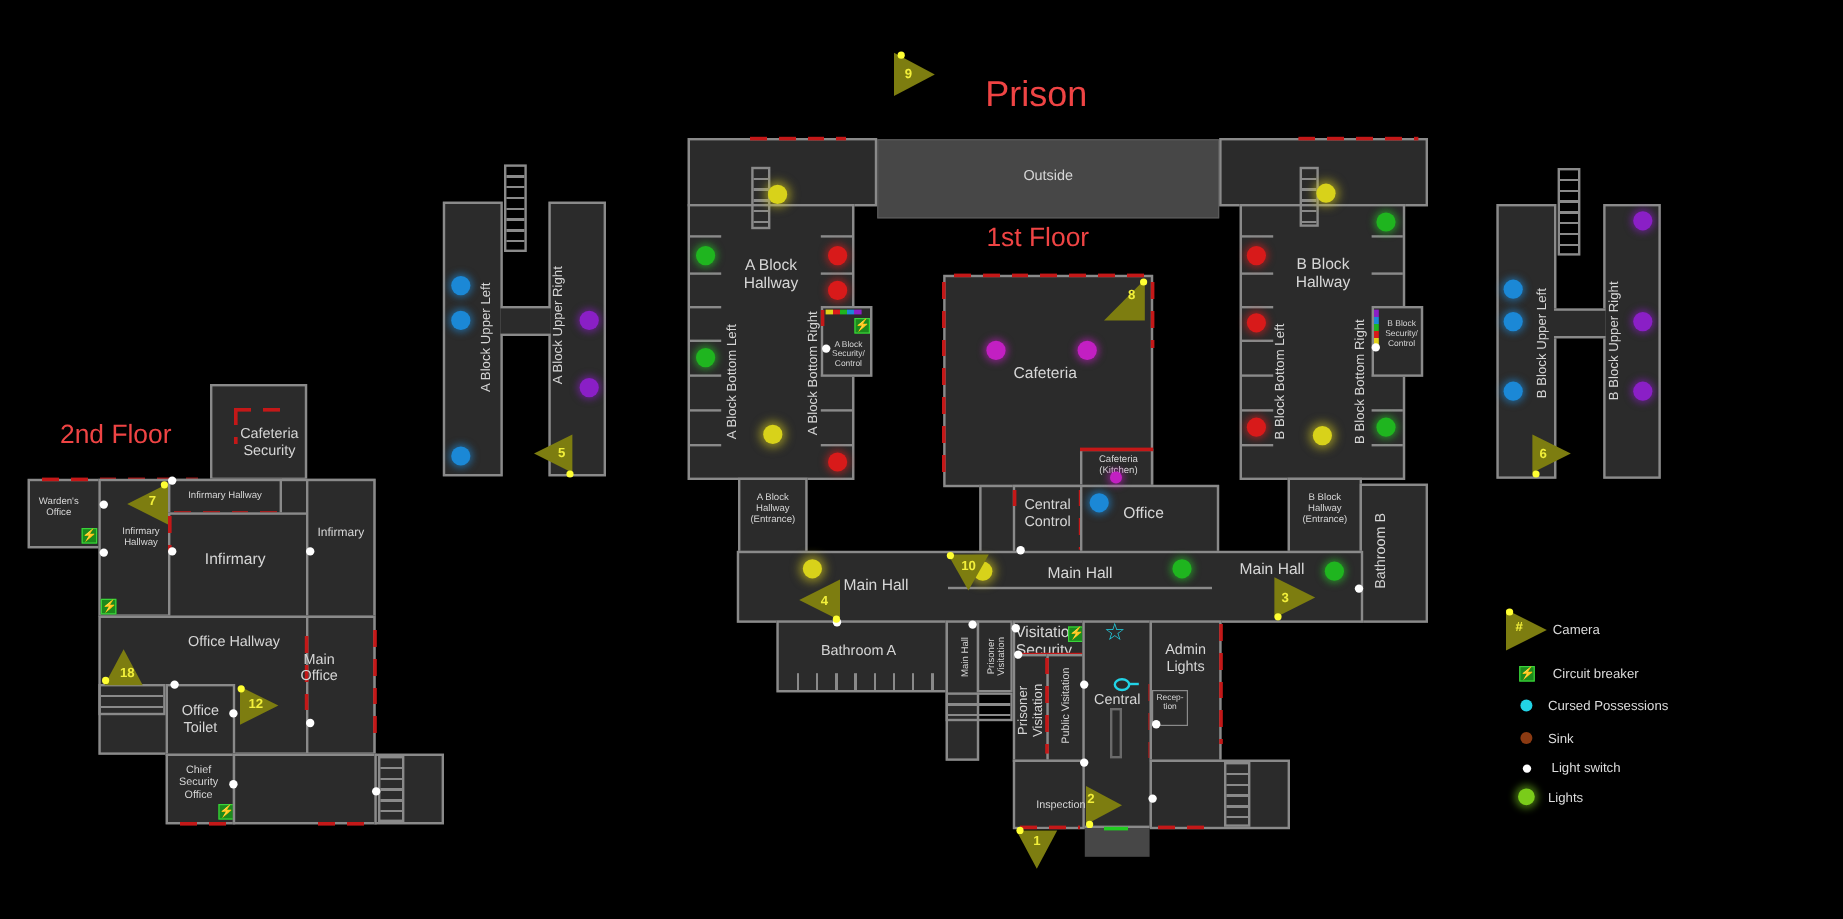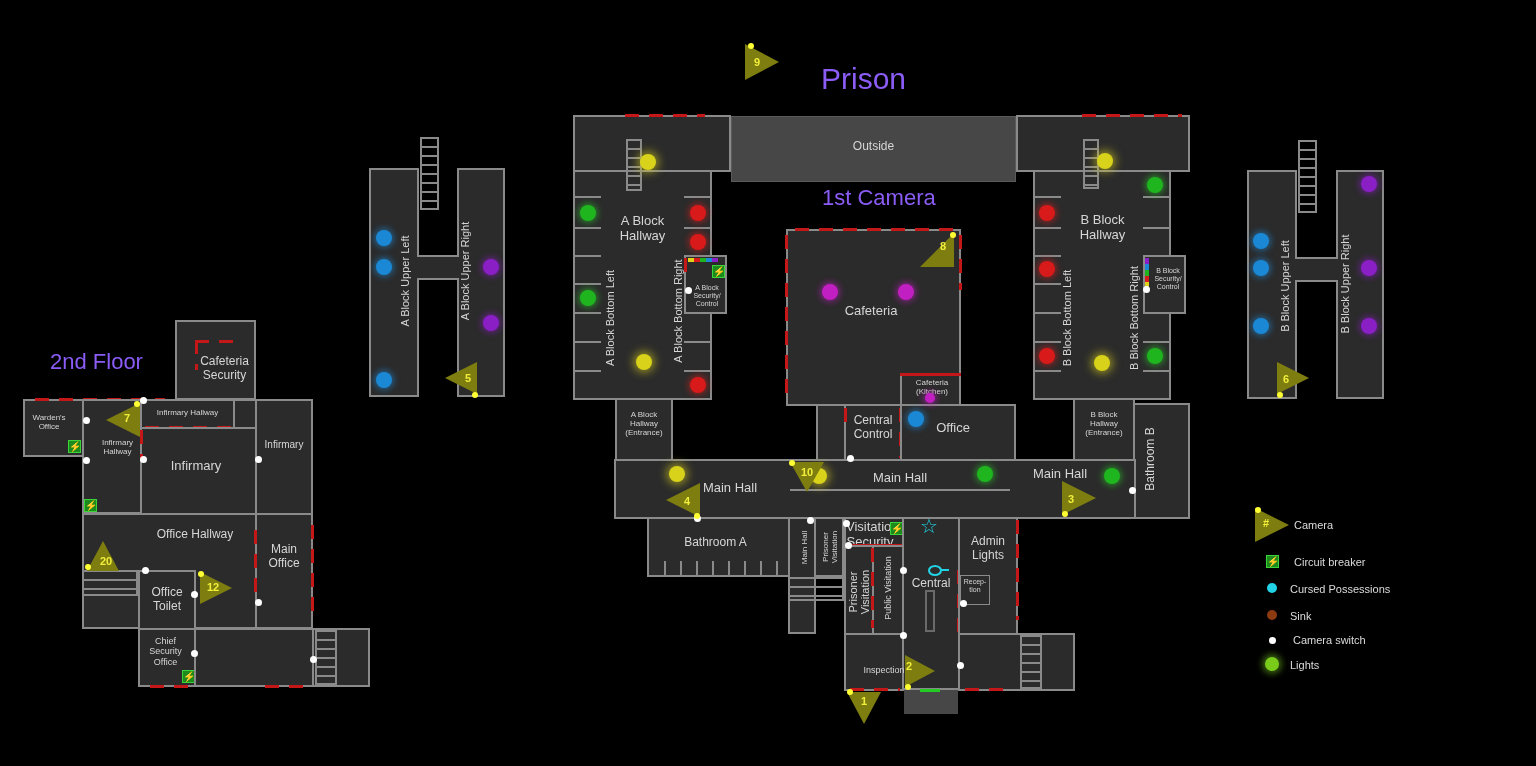--- a/index.html
+++ b/index.html
@@ -2,21 +2,21 @@
 <html><head>
 <meta charset="utf-8">
 <style>
   html,body{margin:0;padding:0;background:#000;}
   body{width:1536px;height:766px;position:relative;overflow:hidden;font-family:"Liberation Sans",sans-serif;color:#d8d8d8;}
   .abs{position:absolute;}
   .room{position:absolute;background:#2b2b2b;border:2px solid #8a8a8a;box-sizing:border-box;}
   .outside{position:absolute;background:#474747;border:1px solid #5a5a5a;box-sizing:border-box;}
   .lbl{position:absolute;color:#d6d6d6;text-align:center;line-height:1.15;white-space:nowrap;}
   .vlbl{position:absolute;color:#d6d6d6;white-space:nowrap;transform:rotate(-90deg);transform-origin:center center;}
-  .title{position:absolute;color:#8b5cf6;}
+  .title{position:absolute;color:#ef4444;}
   .cell{position:absolute;border-top:2px solid #8a8a8a;box-sizing:border-box;}
   .light{position:absolute;border-radius:50%;width:16px;height:16px;margin:-8px 0 0 -8px;}
   .l-green{background:#1fb51f;box-shadow:0 0 6px 2px rgba(40,200,40,.55);}
   .l-red{background:#d81a1a;box-shadow:0 0 6px 2px rgba(220,30,30,.55);}
   .l-yellow{background:#d8d21a;box-shadow:0 0 8px 3px rgba(220,210,30,.55);}
   .l-blue{background:#1b88d6;box-shadow:0 0 6px 2px rgba(30,140,220,.55);}
   .l-purple{background:#8a1fc6;box-shadow:0 0 6px 2px rgba(140,30,200,.55);}
   .l-magenta{background:#c21fc2;box-shadow:0 0 6px 2px rgba(200,30,200,.55);}
   .switch{position:absolute;width:7px;height:7px;border-radius:50%;background:#fff;margin:-3px 0 0 -3px;}
   .breaker{position:absolute;width:13px;height:13px;background:#1c8a1c;border:1px solid #3ad33a;box-sizing:border-box;color:#b6ffb6;font-size:10px;line-height:11px;text-align:center;}
@@ -25,21 +25,21 @@
   .cam-dot{position:absolute;width:6px;height:6px;border-radius:50%;background:#ffff33;}
   .redwall{position:absolute;background:repeating-linear-gradient(90deg,#c41818 0 14px,transparent 14px 24px);height:3px;}
   .redwall-v{position:absolute;background:repeating-linear-gradient(180deg,#c41818 0 14px,transparent 14px 24px);width:3px;}
   .stairs{position:absolute;border:2px solid #8a8a8a;box-sizing:border-box;background:repeating-linear-gradient(180deg,transparent 0 7px,#8a8a8a 7px 9px);}
   .legend-item{position:absolute;font-size:11px;color:#dcdcdc;}
 </style>
 </head>
 <body>
 
 <div class="title" style="left:821px;top:62px;font-size:30px;">Prison</div>
-<div class="title" style="left:822px;top:185px;font-size:22px;">1st Camera</div>
+<div class="title" style="left:822px;top:185px;font-size:22px;">1st Floor</div>
 <div class="title" style="left:50px;top:349px;font-size:22px;text-align:right;">2nd Floor</div>
 
 <div class="outside" style="left:731px;top:116px;width:285px;height:66px;"></div>
 <div class="lbl" style="left:731px;top:140px;width:285px;font-size:12px;">Outside</div>
 
 <div class="room" style="left:573px;top:115px;width:158px;height:57px;"></div>
 <div class="redwall" style="left:625px;top:114px;width:80px;"></div>
 <div class="room" style="left:573px;top:170px;width:139px;height:230px;"></div>
 <div class="cell" style="left:575px;top:196px;width:26px;"></div>
 <div class="cell" style="left:575px;top:227px;width:26px;"></div>
@@ -206,21 +206,21 @@
 <div class="redwall-v" style="left:140px;top:430px;height:30px;"></div>
 <div class="lbl" style="left:140px;top:459px;width:112px;font-size:13px;">Infirmary</div>
 <div class="room" style="left:255px;top:399px;width:58px;height:116px;"></div>
 <div class="lbl" style="left:255px;top:439px;width:58px;font-size:10px;">Infirmary</div>
 
 <div class="room" style="left:82px;top:513px;width:231px;height:116px;"></div>
 <div class="lbl" style="left:135px;top:528px;width:120px;font-size:12px;">Office Hallway</div>
 <div class="room" style="left:255px;top:513px;width:58px;height:116px;"></div>
 <div class="redwall-v" style="left:254px;top:530px;height:70px;"></div>
 <div class="redwall-v" style="left:311px;top:525px;height:90px;"></div>
-<div class="lbl" style="left:255px;top:543px;width:58px;font-size:12px;white-space:pre;">Main
+<div class="lbl" style="left:237px;top:543px;width:58px;font-size:12px;white-space:pre;">Main
 Office</div>
 <div class="stairs" style="left:82px;top:570px;width:56px;height:26px;"></div>
 <div class="room" style="left:138px;top:570px;width:58px;height:60px;"></div>
 <div class="lbl" style="left:138px;top:586px;width:58px;font-size:12px;white-space:pre;">Office
 Toilet</div>
 <div class="room" style="left:138px;top:628px;width:58px;height:59px;"></div>
 <div class="lbl" style="left:138px;top:636px;width:55px;font-size:9px;white-space:pre;">Chief
 Security
 Office</div>
 <div class="breaker" style="left:182px;top:670px;">⚡</div>
@@ -330,21 +330,21 @@
 <div class="cam" style="left:847px;top:692px;border-left:17px solid transparent;border-right:17px solid transparent;border-top:32px solid #7d7d10;"></div>
 <div class="cam-dot" style="left:847px;top:689px;"></div>
 <div class="cam-num" style="left:861px;top:695px;">1</div>
 
 <div class="cam" style="left:106px;top:403px;border-top:17px solid transparent;border-bottom:17px solid transparent;border-right:34px solid #7d7d10;"></div>
 <div class="cam-dot" style="left:134px;top:401px;"></div>
 <div class="cam-num" style="left:124px;top:412px;">7</div>
 
 <div class="cam" style="left:87px;top:541px;border-left:16px solid transparent;border-right:16px solid transparent;border-bottom:30px solid #7d7d10;"></div>
 <div class="cam-dot" style="left:85px;top:564px;"></div>
-<div class="cam-num" style="left:100px;top:555px;">20</div>
+<div class="cam-num" style="left:100px;top:555px;">18</div>
 
 <div class="cam" style="left:200px;top:572px;border-top:16px solid transparent;border-bottom:16px solid transparent;border-left:32px solid #7d7d10;"></div>
 <div class="cam-dot" style="left:198px;top:571px;"></div>
 <div class="cam-num" style="left:207px;top:581px;">12</div>
 
 <div>
   <div class="cam" style="left:1255px;top:508px;border-top:17px solid transparent;border-bottom:17px solid transparent;border-left:34px solid #7d7d10;"></div>
   <div class="cam-dot" style="left:1255px;top:507px;"></div>
   <div class="cam-num" style="left:1263px;top:517px;">#</div>
   <div class="legend-item" style="left:1294px;top:519px;">Camera</div>
@@ -352,17 +352,17 @@
   <div class="breaker" style="left:1266px;top:555px;">⚡</div>
   <div class="legend-item" style="left:1294px;top:556px;">Circuit breaker</div>
 
   <div class="abs" style="left:1267px;top:583px;width:10px;height:10px;border-radius:50%;background:#22d3e6;"></div>
   <div class="legend-item" style="left:1290px;top:583px;">Cursed Possessions</div>
 
   <div class="abs" style="left:1267px;top:610px;width:10px;height:10px;border-radius:50%;background:#8b3a12;"></div>
   <div class="legend-item" style="left:1290px;top:610px;">Sink</div>
 
   <div class="abs" style="left:1269px;top:637px;width:7px;height:7px;border-radius:50%;background:#ffffff;"></div>
-  <div class="legend-item" style="left:1293px;top:634px;">Camera switch</div>
+  <div class="legend-item" style="left:1293px;top:634px;">Light switch</div>
 
   <div class="abs" style="left:1265px;top:657px;width:14px;height:14px;border-radius:50%;background:#7acc1a;box-shadow:0 0 6px 3px rgba(120,200,30,.5);"></div>
   <div class="legend-item" style="left:1290px;top:659px;">Lights</div>
 </div>
 
 </body></html>

